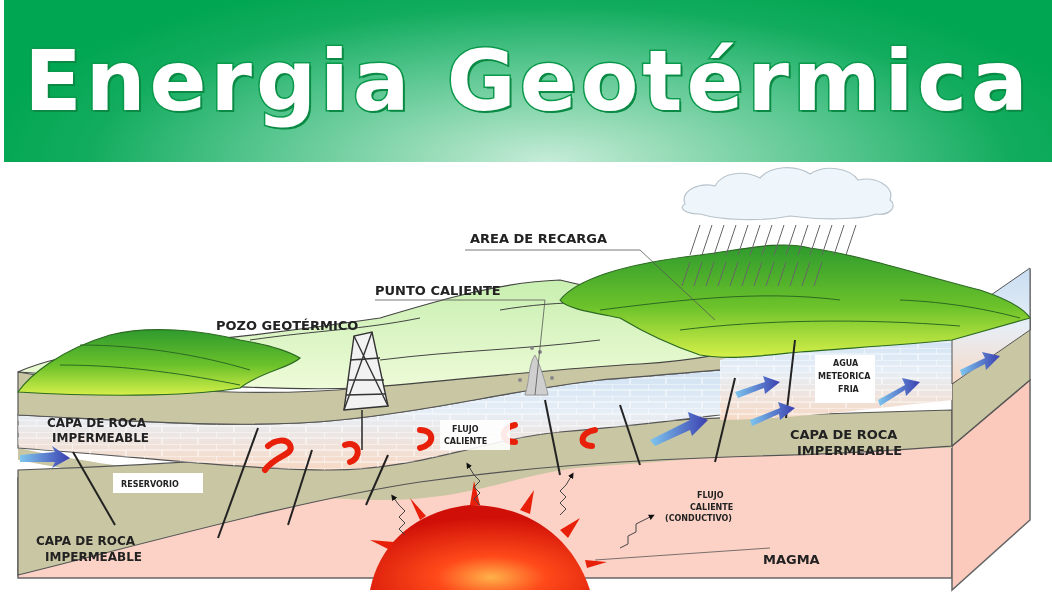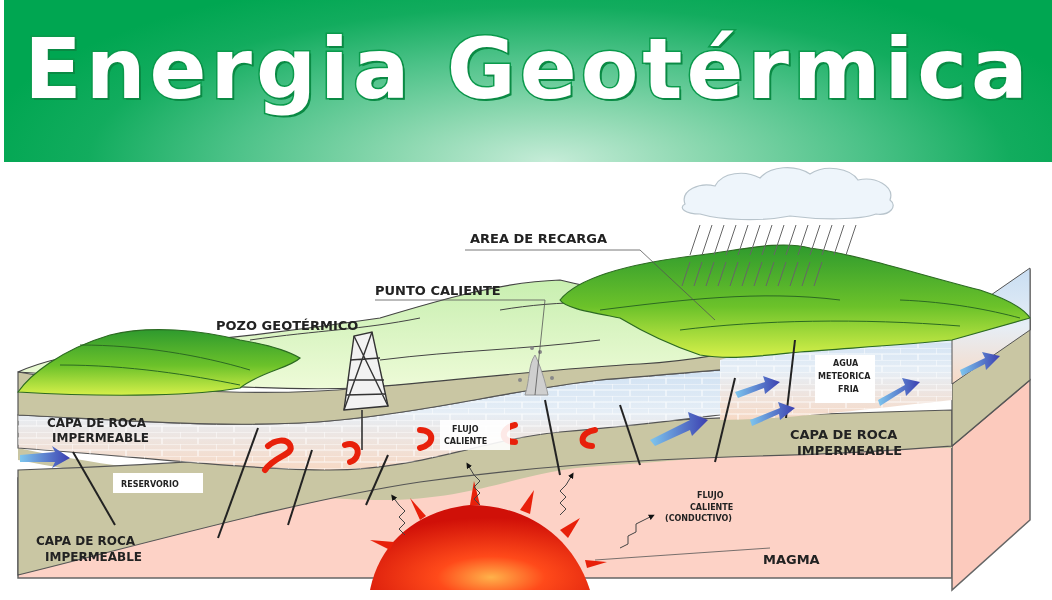--- a/index.html
+++ b/index.html
@@ -2,21 +2,21 @@
 <html><head>
 <meta charset="utf-8">
 <style>
   html, body { margin: 0; padding: 0; background: #ffffff; }
   body { width: 1052px; height: 600px; overflow: hidden; position: relative; font-family: "DejaVu Sans", sans-serif; }
   .banner {
     position: absolute; left: 4px; top: 0; width: 1048px; height: 162px;
     background: radial-gradient(ellipse 55% 120% at 52% 100%, #c6ecd8 0%, #8fd9b2 25%, #4cc288 55%, #12ac5e 80%, #00a651 100%);
   }
   .banner-title {
-    position: absolute; left: 0; right: 0; top: 20px; text-align: center;
+    position: absolute; left: 0; right: 0; top: 32px; text-align: center;
     font-family: "DejaVu Sans", sans-serif; font-weight: bold; font-size: 84px;
     letter-spacing: 4px; color: #ffffff;
     -webkit-text-stroke: 3px #0a9a4c;
     paint-order: stroke fill;
     text-shadow: 2px 2px 0 #0a8a44;
   }
   .diagram { position: absolute; left: 0; top: 162px; width: 1052px; height: 438px; }
   .lbl { font-family: "DejaVu Sans", sans-serif; font-weight: bold; fill: #222; }
 </style>
 </head>

